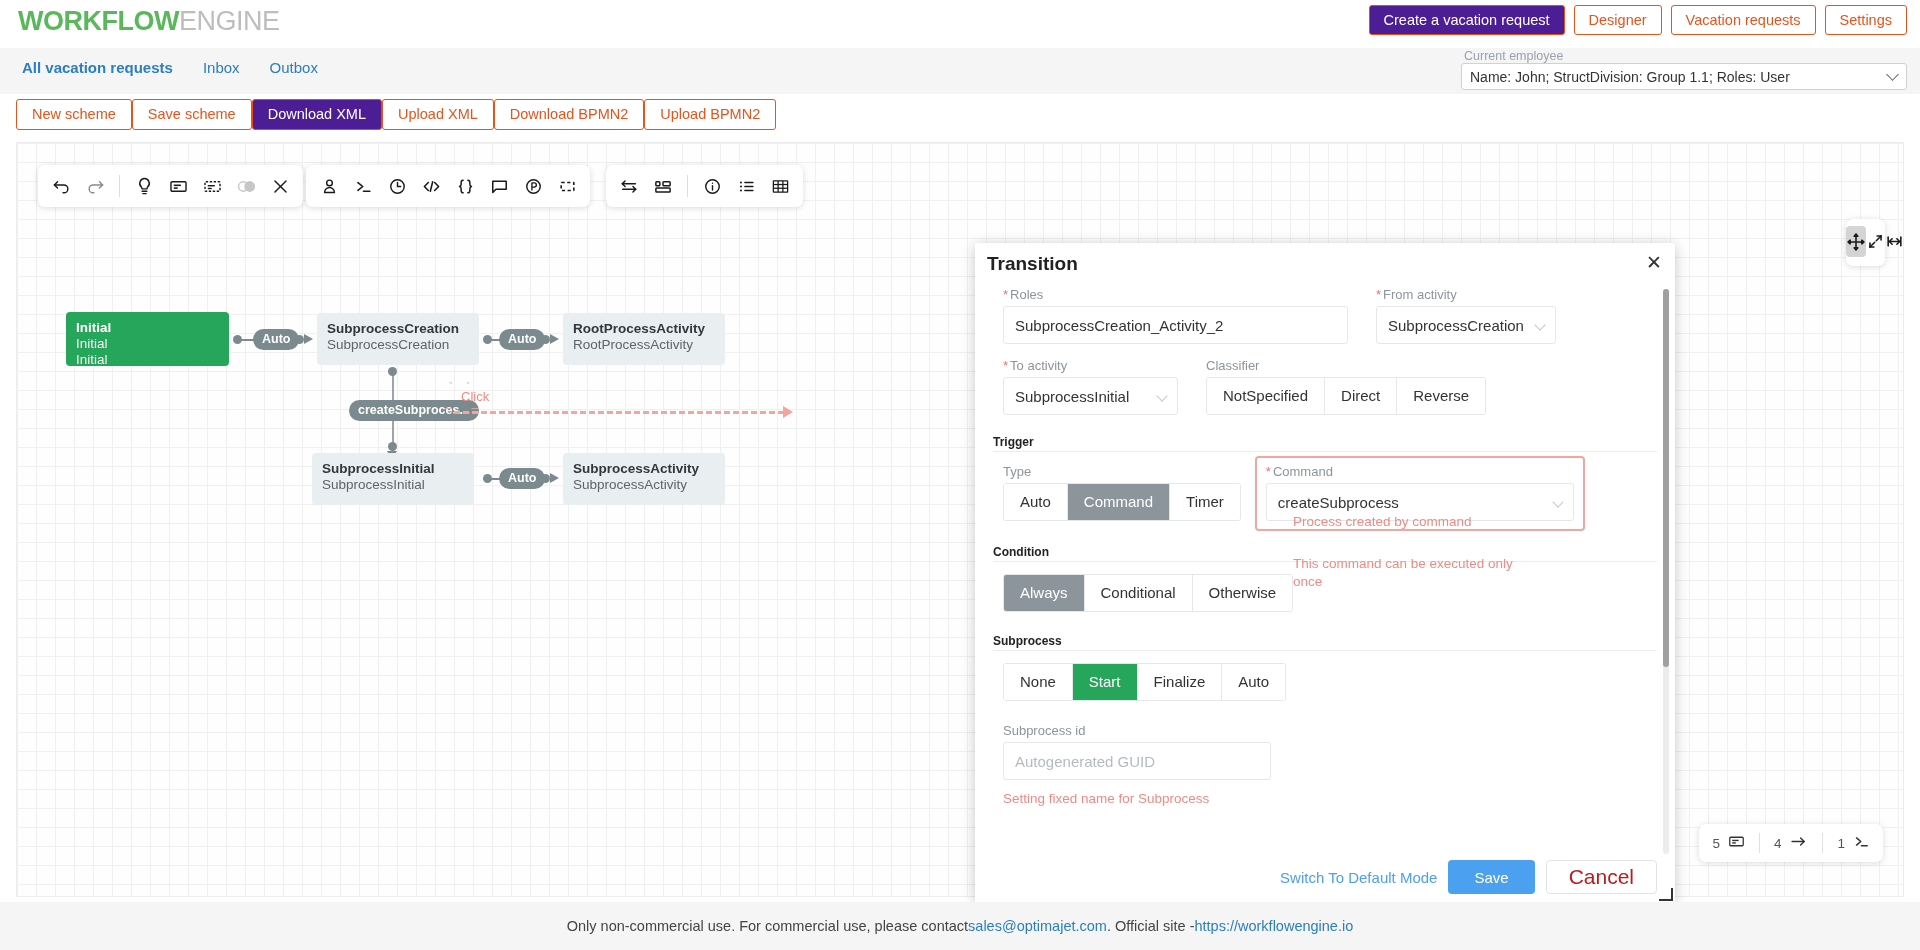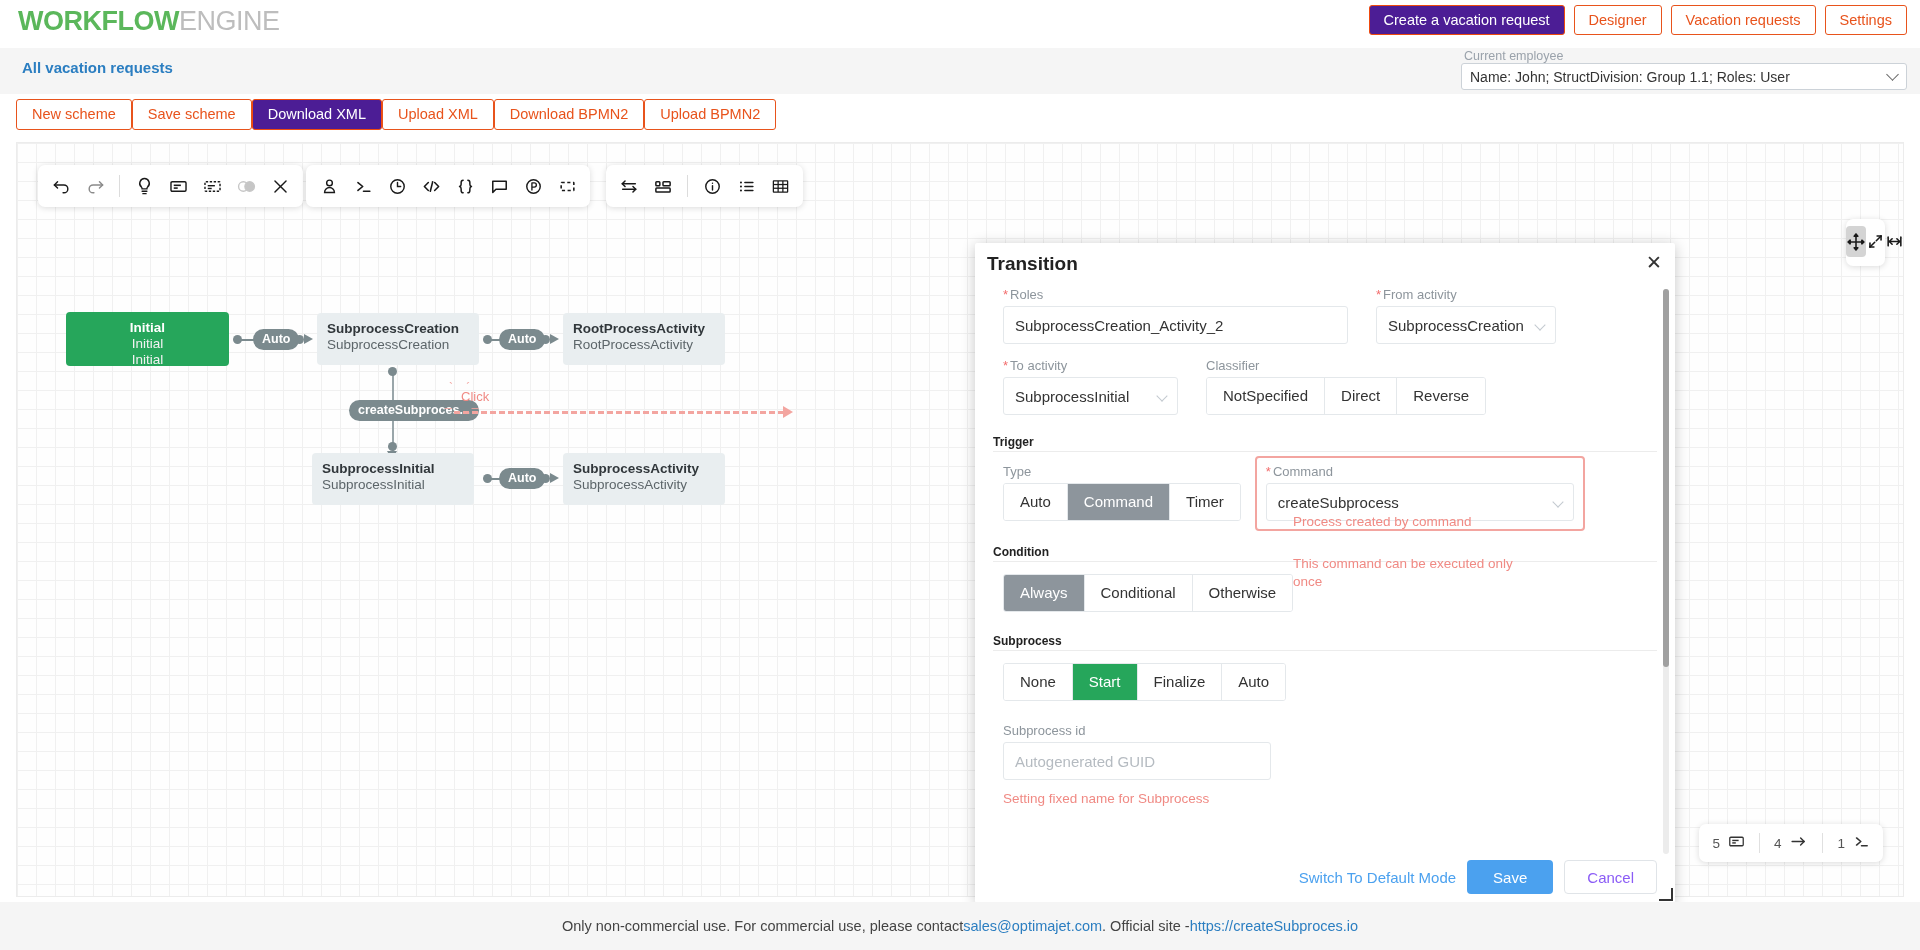--- a/index.html
+++ b/index.html
@@ -32,21 +32,21 @@
     padding: 0 14px; height: 30px; line-height: 28px; border-radius: 3px;
     cursor: pointer; white-space: nowrap; text-align: center;
   }
   .btn.primary { background: #4c1d95; border-color: #ef4a0e; color: #fff; }
 
   
   .subnav {
     position: absolute; left: 0; top: 48px; width: 1920px; height: 46px;
     background: #f5f5f5;
   }
-  .subnav .links { position: absolute; left: 22px; top: 11px; display: flex; gap: 30px; flex-direction: column; }
+  .subnav .links { position: absolute; left: 22px; top: 11px; display: flex; gap: 30px; }
   .subnav a { color: #2b7ec1; font-size: 15px; text-decoration: none; cursor: pointer; }
   .subnav a.active { font-weight: 700; }
   .employee-wrap { position: absolute; right: 13px; top: 0px; width: 446px; }
   .employee-label { font-size: 12.5px; color: #9aa2ab; padding-left: 3px; padding-top: 1px; }
   .employee-select {
     width: 446px; height: 27px; border: 1px solid #ccd2d8; border-radius: 3px;
     background: #fff; font-size: 14px; color: #333; padding-left: 8px;
     display: flex; align-items: center; position: relative; cursor: pointer;
   }
   .employee-select .chev {
@@ -215,22 +215,22 @@
     display: flex; align-items: center; justify-content: flex-end; gap: 11px;
     padding-right: 18px;
   }
   .linkbtn { color: #4ba1ef; font-size: 15px; cursor: pointer; }
   .bluebtn {
     background: #4ba1ef; color: #fff; border: none; border-radius: 4px;
     height: 34px; padding: 0 26px; font-size: 15px; cursor: pointer;
     font-family: "Liberation Sans", sans-serif;
   }
   .whitebtn {
-    background: #fff; color: #8b5cf6; border: 1px solid #e0e4e8; border-radius: 4px;
-    height: 34px; padding: 0 22px; font-size: 15px; cursor: pointer;
+    background: #fff; color: #b91c1c; border: 1px solid #e0e4e8; border-radius: 4px;
+    height: 34px; padding: 0 22px; font-size: 21px; cursor: pointer;
     font-family: "Liberation Sans", sans-serif;
   }
   .resize-grip {
     position: absolute; right: 2px; bottom: 2px; width: 14px; height: 14px; cursor: nwse-resize;
   }
   .resize-grip:before {
     content:""; position:absolute; left:0; bottom:0; width:13px; height:2px; background:#333;
   }
   .resize-grip:after {
     content:""; position:absolute; right:0; bottom:0; width:2px; height:13px; background:#333;
@@ -415,21 +415,21 @@
       <svg width="19" height="19" viewBox="0 0 24 24" fill="none" stroke="#1a1a1a" stroke-width="1.6">
           <rect x="3" y="5" width="18" height="14" rx="0.5"></rect>
           <line x1="3" y1="9.5" x2="21" y2="9.5"></line>
           <line x1="3" y1="14.2" x2="21" y2="14.2"></line>
           <line x1="9" y1="5" x2="9" y2="19"></line>
           <line x1="15" y1="5" x2="15" y2="19"></line>
         </svg>
     </div>
   </div>
 
-  <div class="node green" style="left:49px; top:169px; width:163px; height:54px;text-align:center;">
+  <div class="node green" style="left:49px; top:169px; width:163px; height:54px;">
     <div class="t1">Initial</div>
     <div class="t2">Initial</div>
     <div class="t2">Initial</div>
   </div>
 
   <div class="dot" style="left:216px; top:192px;"></div>
   <div class="hline" style="left:224px; top:196px; width:22px;"></div>
   <div class="pill" style="left:236px; top:186px;">Auto</div>
   <div class="dot" style="left:278px; top:192px;"></div>
   <div class="arrowR" style="left:287px; top:191px;"></div>
@@ -655,14 +655,14 @@
     <button class="bluebtn">Save</button>
     <button class="whitebtn">Cancel</button>
   </div>
   <div class="resize-grip"></div>
 </div>
 
 <div class="footer">
   <span>Only non-commercial use. For commercial use, please contact </span>
     <a>sales@optimajet.com</a>
     <span>. Official site - </span>
-    <a>https://createSubproces.io</a>
+    <a>https://workflowengine.io</a>
 </div>
 
 </body></html>

